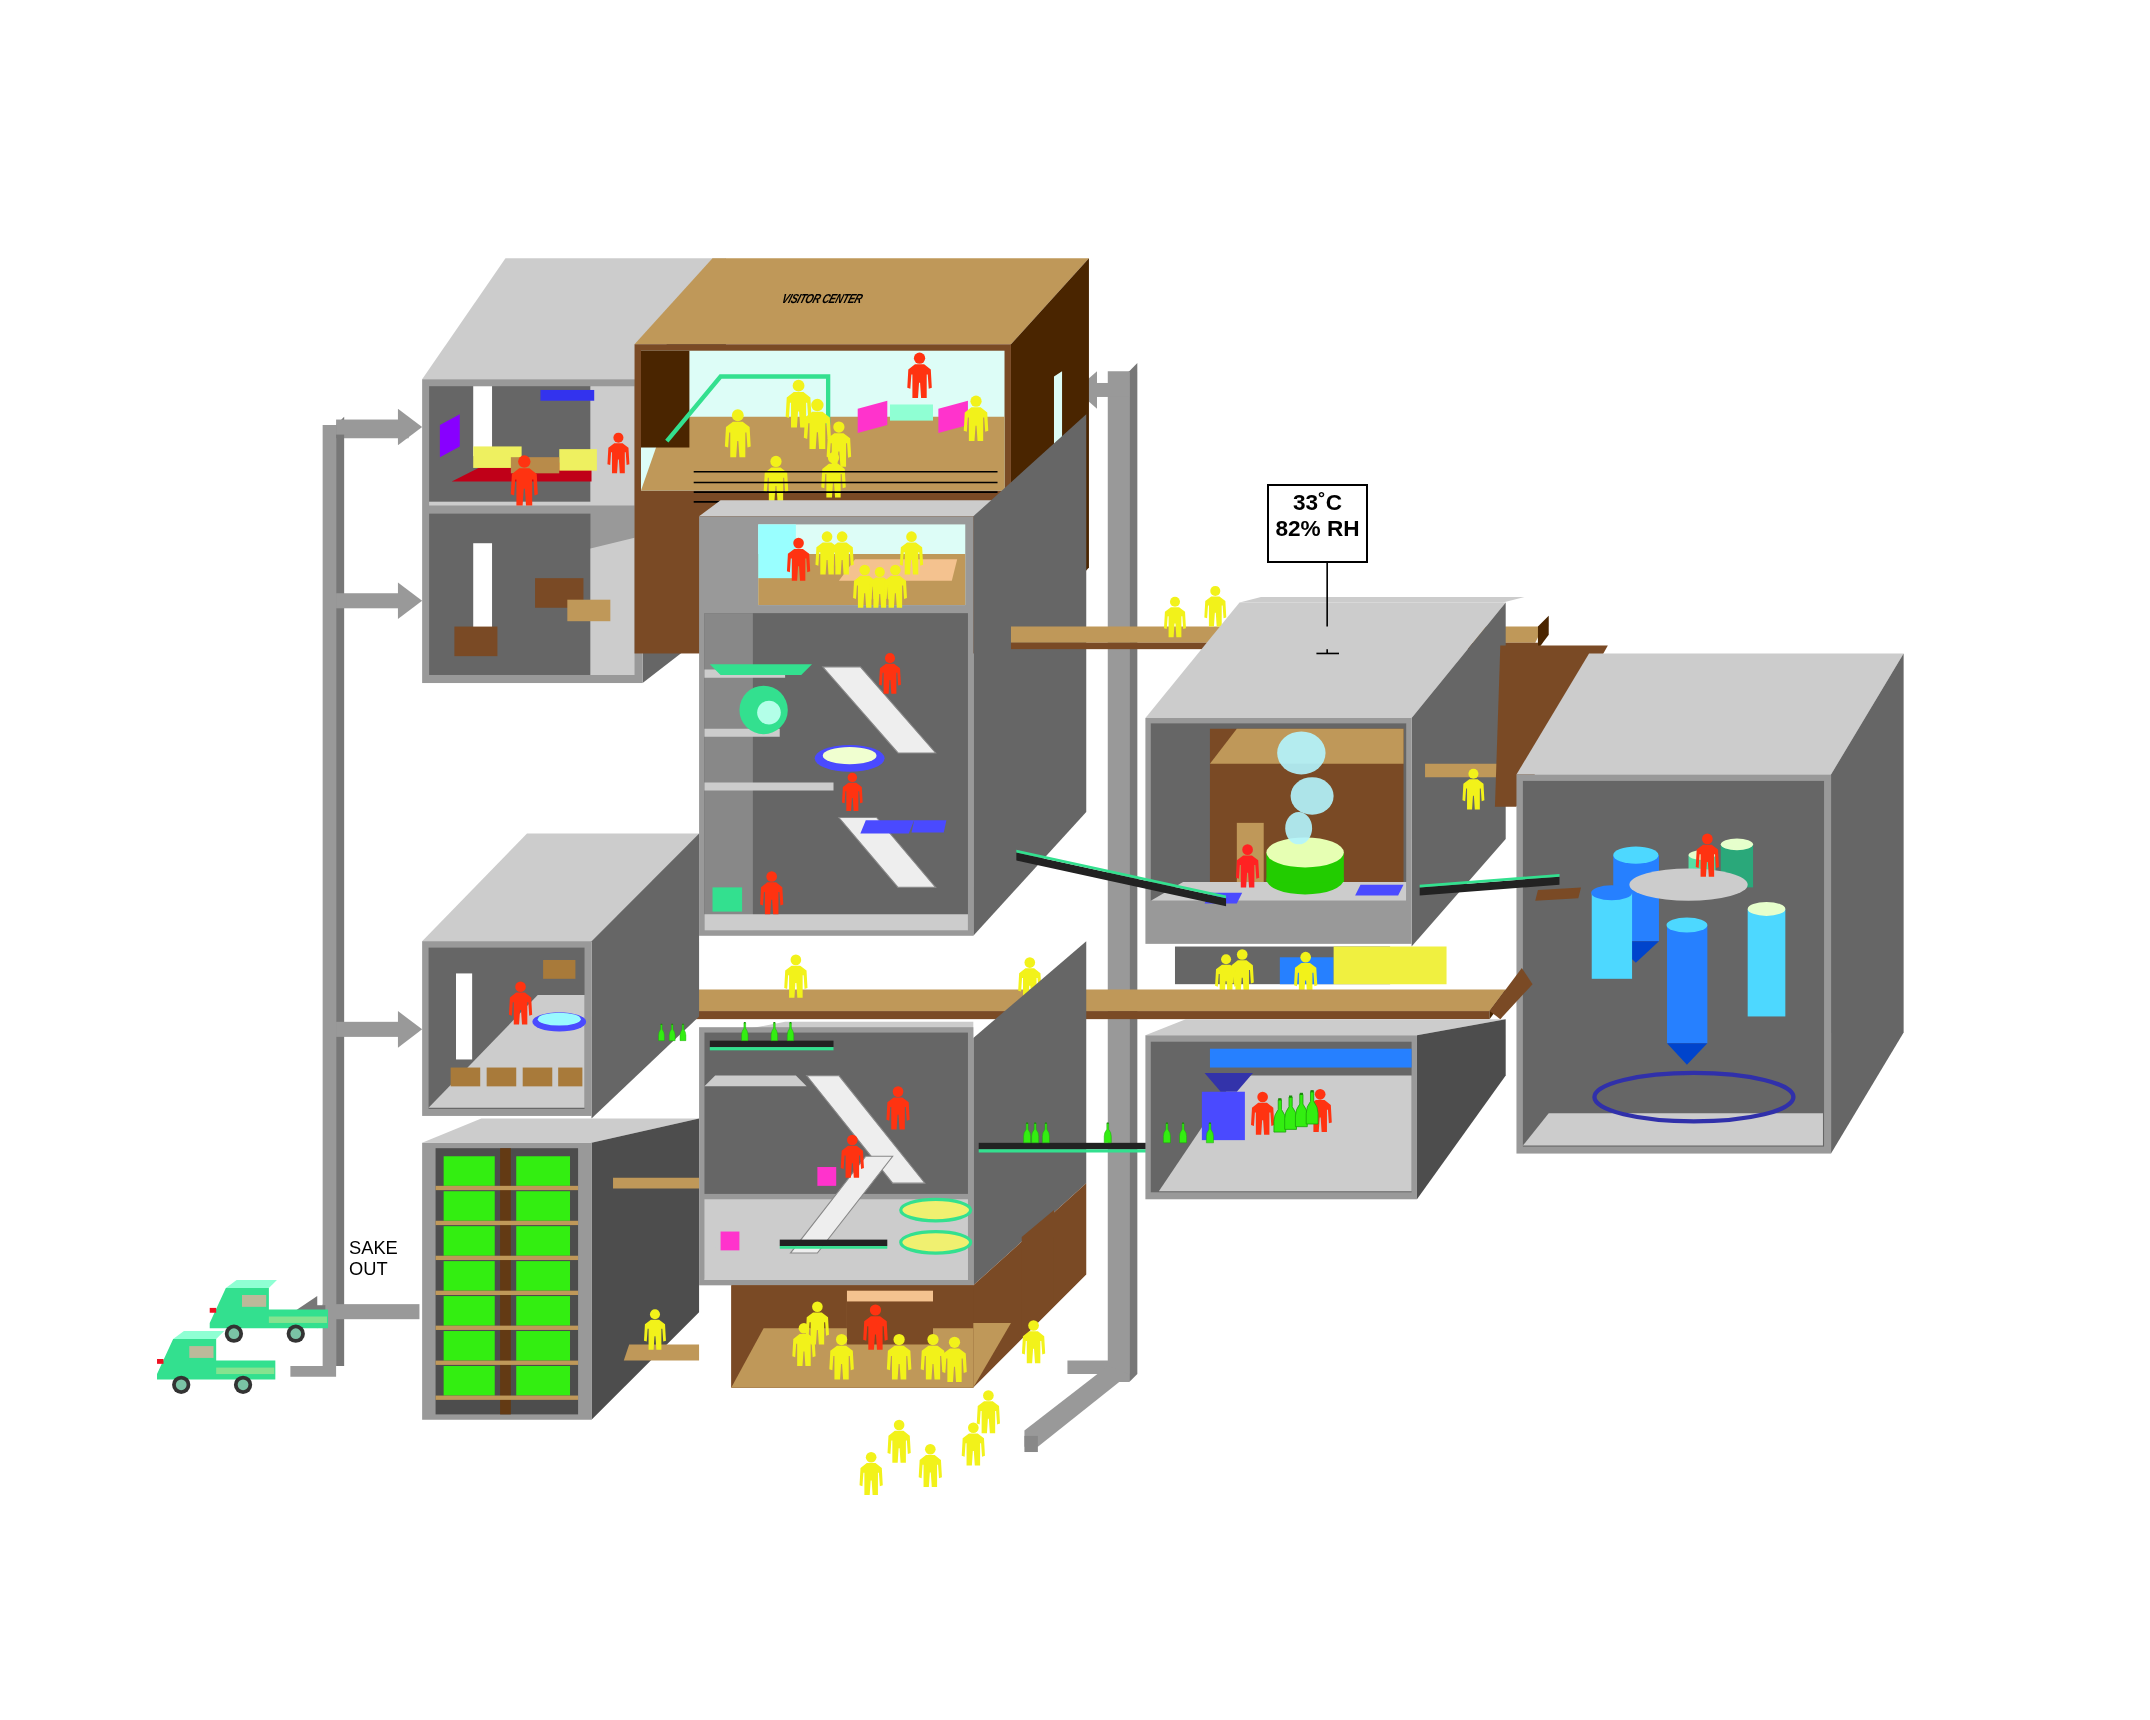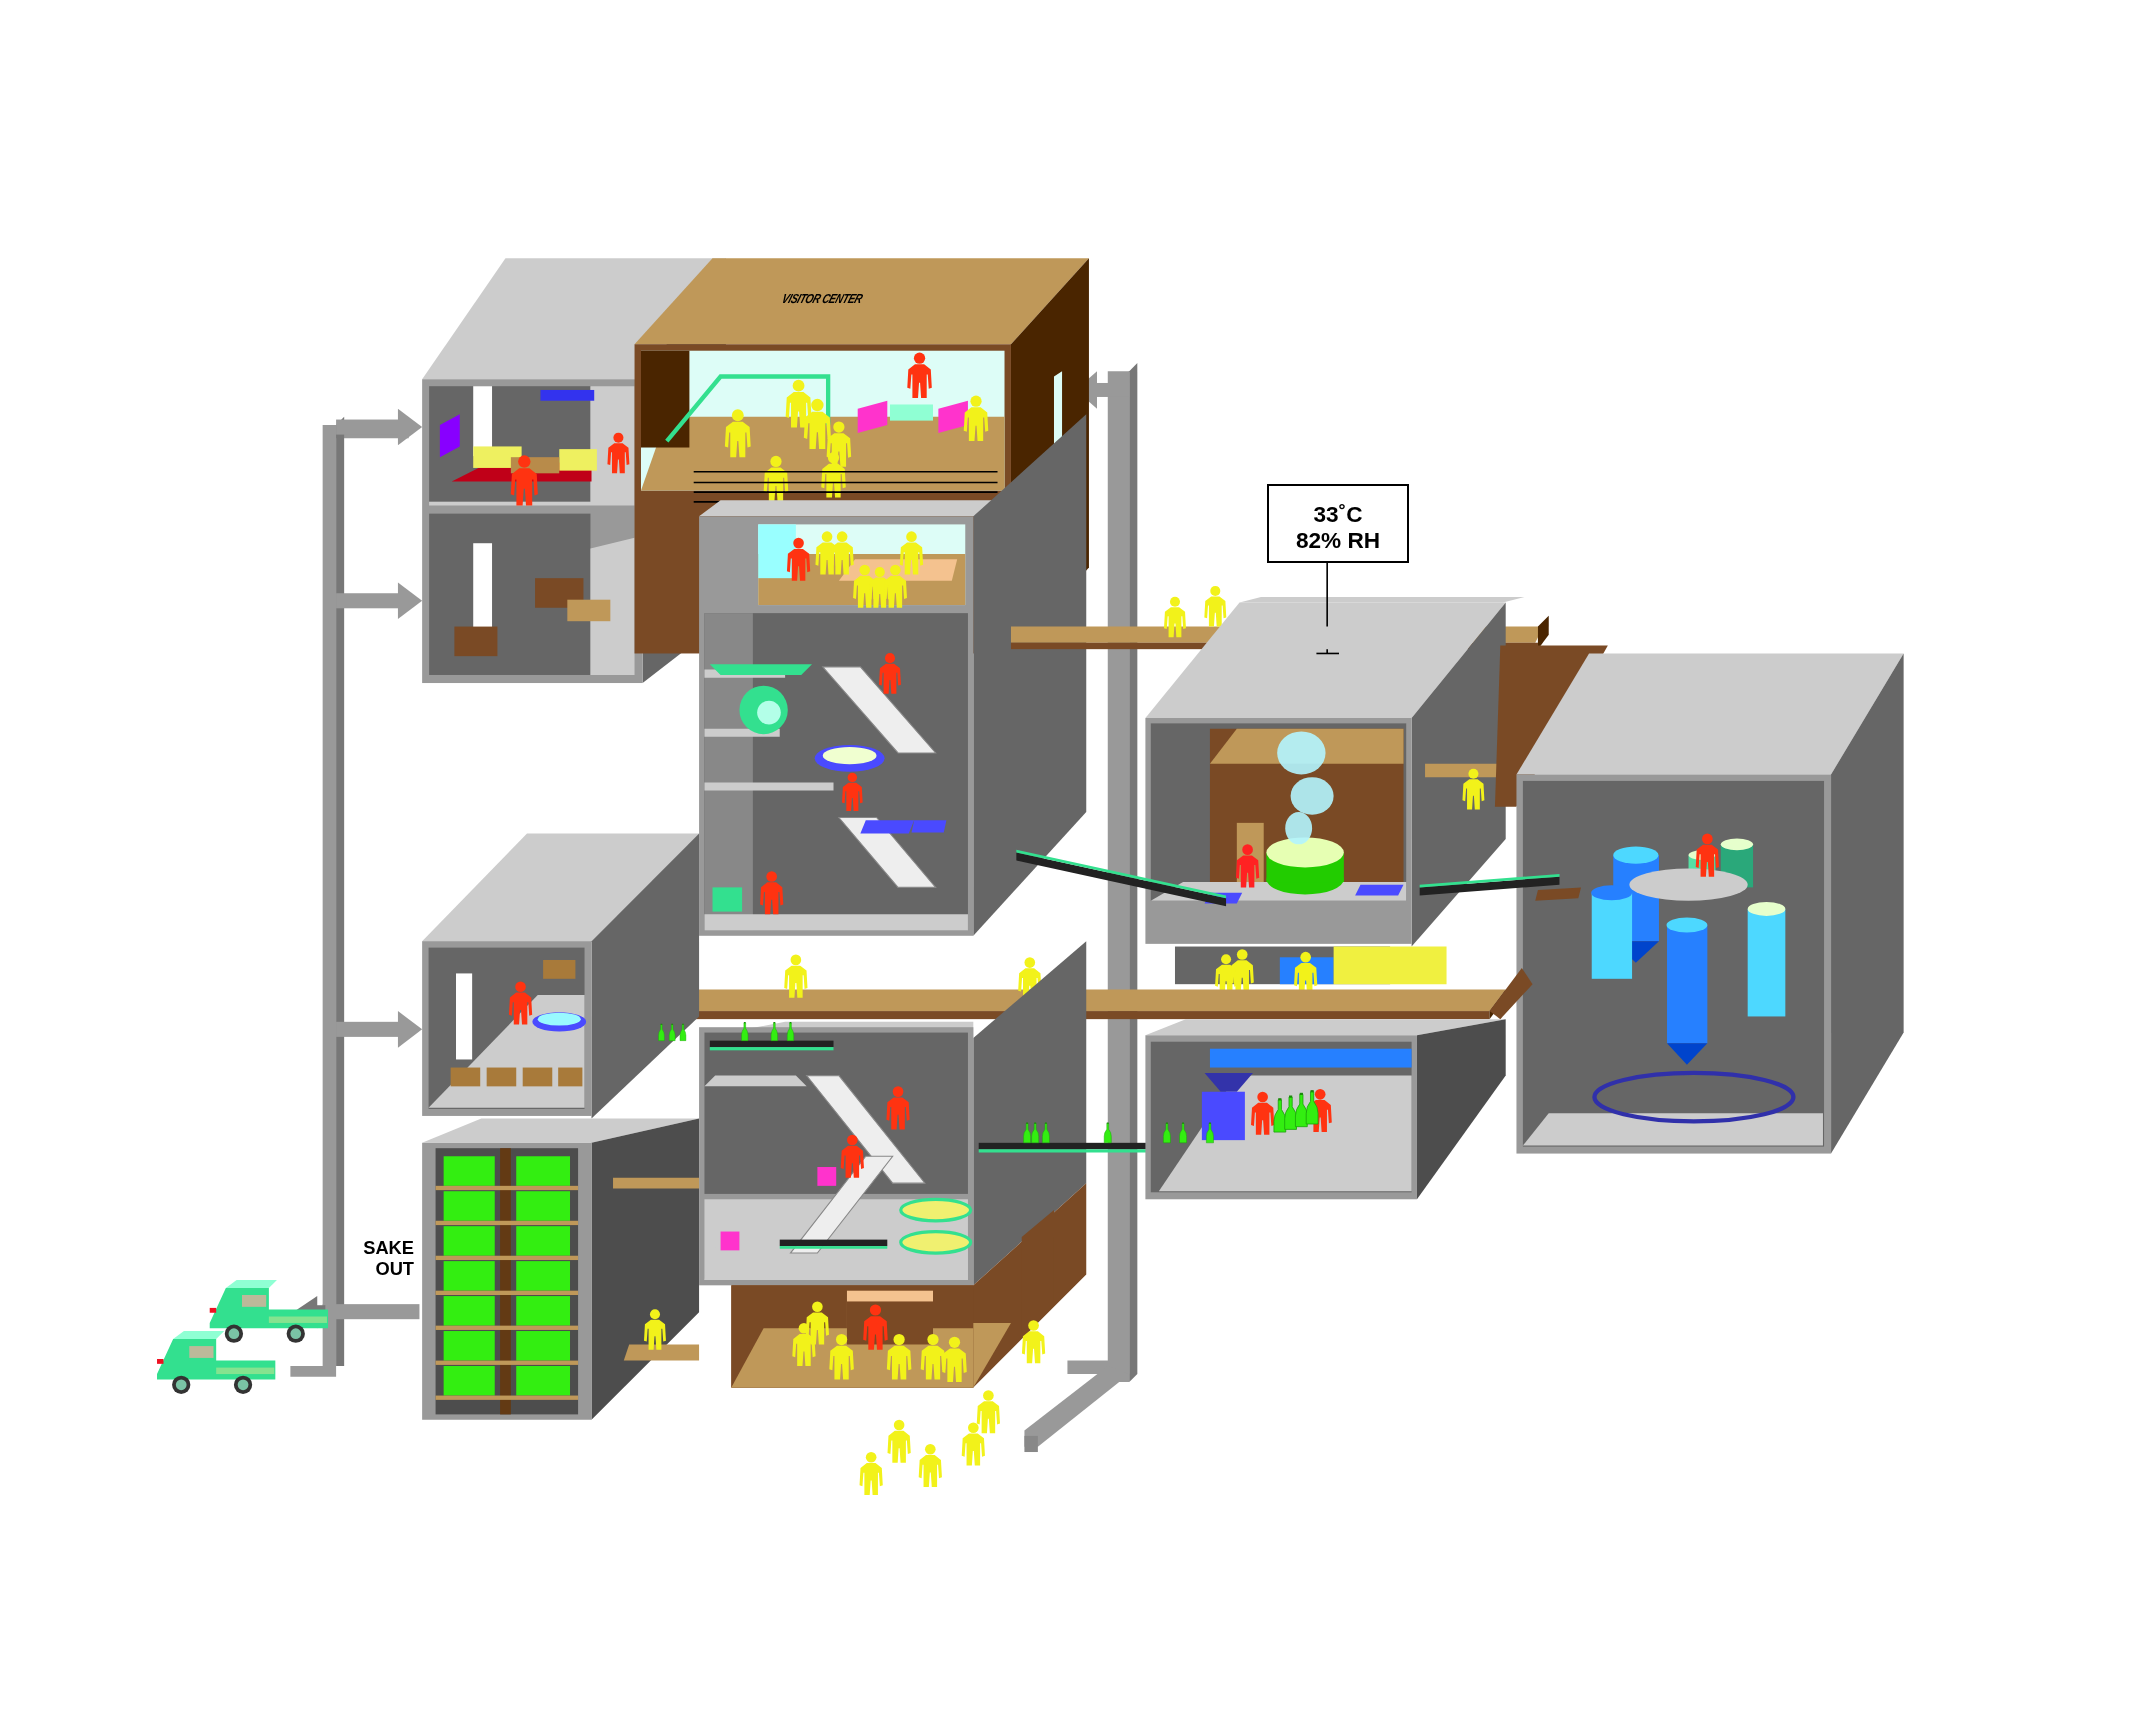--- a/index.html
+++ b/index.html
@@ -4,22 +4,22 @@
 <style>
   html, body { margin: 0; padding: 0; background: #ffffff; }
   body { width: 2151px; height: 1721px; position: relative; overflow: hidden; font-family: "Liberation Sans", sans-serif; }
   #scene { position: absolute; left: 0; top: 0; width: 2151px; height: 1721px; }
   .label-box {
     position: absolute; background: #fff; border: 2.7px solid #000;
     text-align: center; font-family: "Liberation Sans", sans-serif; font-weight: bold;
     color: #000; line-height: 1.15; box-sizing: border-box;
   }
   .plain-label {
-    position: absolute; text-align: right; font-family: "Liberation Sans", sans-serif;
-    font-weight: bold; color: #000; line-height: 1.15;
+    position: absolute; text-align: left; font-family: "Liberation Sans", sans-serif;
+    font-weight: normal; color: #000; line-height: 1.15;
   }
   .roof-label {
     position: absolute; font-family: "Liberation Sans", sans-serif; font-weight: bold;
     font-style: italic; color: #000; transform: skewX(-18deg) scaleX(0.78); transform-origin: left top;
     letter-spacing: -0.5px; white-space: nowrap;
   }
 </style>
 </head>
 <body>
 
@@ -452,21 +452,21 @@
 
   <g stroke="#000" stroke-width="3">
     <line x1="2468" y1="1045" x2="2468" y2="1165"></line>
     <line x1="2468" y1="1207" x2="2468" y2="1215"></line>
     <line x1="2448" y1="1215" x2="2490" y2="1215"></line>
   </g>
 </svg>
 
 <div class="roof-label" style="left:785px;top:291px;font-size:13px;">VISITOR CENTER</div>
 
-<div class="label-box" style="left:1267px;top:484px;width:142px;height:79px;padding-top:16px;font-size:22.6px;">
+<div class="label-box" style="left:1267px;top:484px;width:101px;height:79px;padding-top:4px;font-size:22.6px;">
   <div>33˚C</div>
   <div>82% RH</div>
 </div>
 
 <div class="plain-label" style="left:349px;top:1237px;width:65px;font-size:18.3px;">
   <div>SAKE</div>
   <div>OUT</div>
 </div>
 </div>
 

